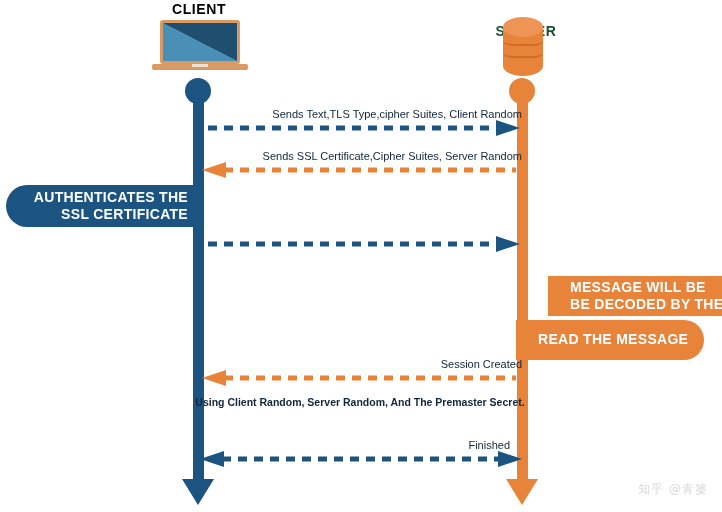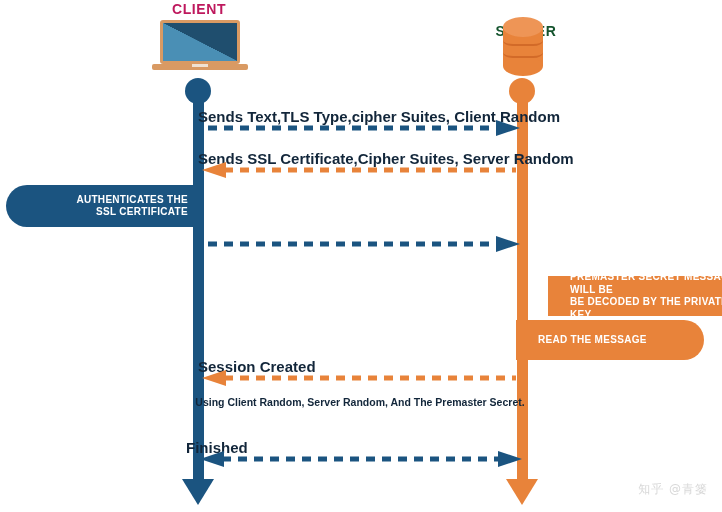--- a/index.html
+++ b/index.html
@@ -18,21 +18,21 @@
 
   
   .actor-title {
     position: absolute;
     font-size: 14px;
     font-weight: bold;
     letter-spacing: 0.6px;
     text-align: center;
     white-space: nowrap;
   }
-  #client-title { left: 143px; top: 1px; width: 112px; color: #be185d; }
+  #client-title { left: 143px; top: 1px; width: 112px; color: #000000; }
   #server-title { left: 470px; top: 7px; width: 112px; color: #14532d; margin-top: 16px; }
 
   
   #client-icon {
     position: absolute;
     left: 152px; top: 20px;
     width: 96px; height: 54px;
   }
   .laptop-lid {
     position: absolute;
@@ -126,24 +126,24 @@
     width: 0; height: 0;
     border-left: 16px solid transparent;
     border-right: 16px solid transparent;
   }
   #client-arrowhead { left: 182px; top: 479px; border-top: 26px solid #1B5480; }
   #server-arrowhead { left: 506px; top: 479px; border-top: 26px solid #E8833A; }
 
   
   .msg-label {
     position: absolute;
-    font-size: 15px;
-    font-weight: bold;
+    font-size: 11px;
+    font-weight: normal;
     color: #12263A;
-    text-align: left;
+    text-align: right;
     white-space: nowrap;
   }
   .msg-sub {
     position: absolute;
     font-size: 10.5px;
     font-weight: bold;
     color: #12263A;
     text-align: center;
     white-space: nowrap;
     margin-top: 6px;
@@ -153,21 +153,21 @@
     height: 16px;
   }
 
   
   .banner {
     position: absolute;
     box-sizing: border-box;
     display: flex;
     flex-direction: column;
     justify-content: center;
-    font-size: 10px;
+    font-size: 14px;
     font-weight: bold;
     letter-spacing: 0.3px;
     line-height: 1.25;
     color: #ffffff;
   }
   .banner-blue {
     background: #1B5480;
     border-radius: 22px 0 0 22px;
     text-align: right;
     padding-right: 16px;

